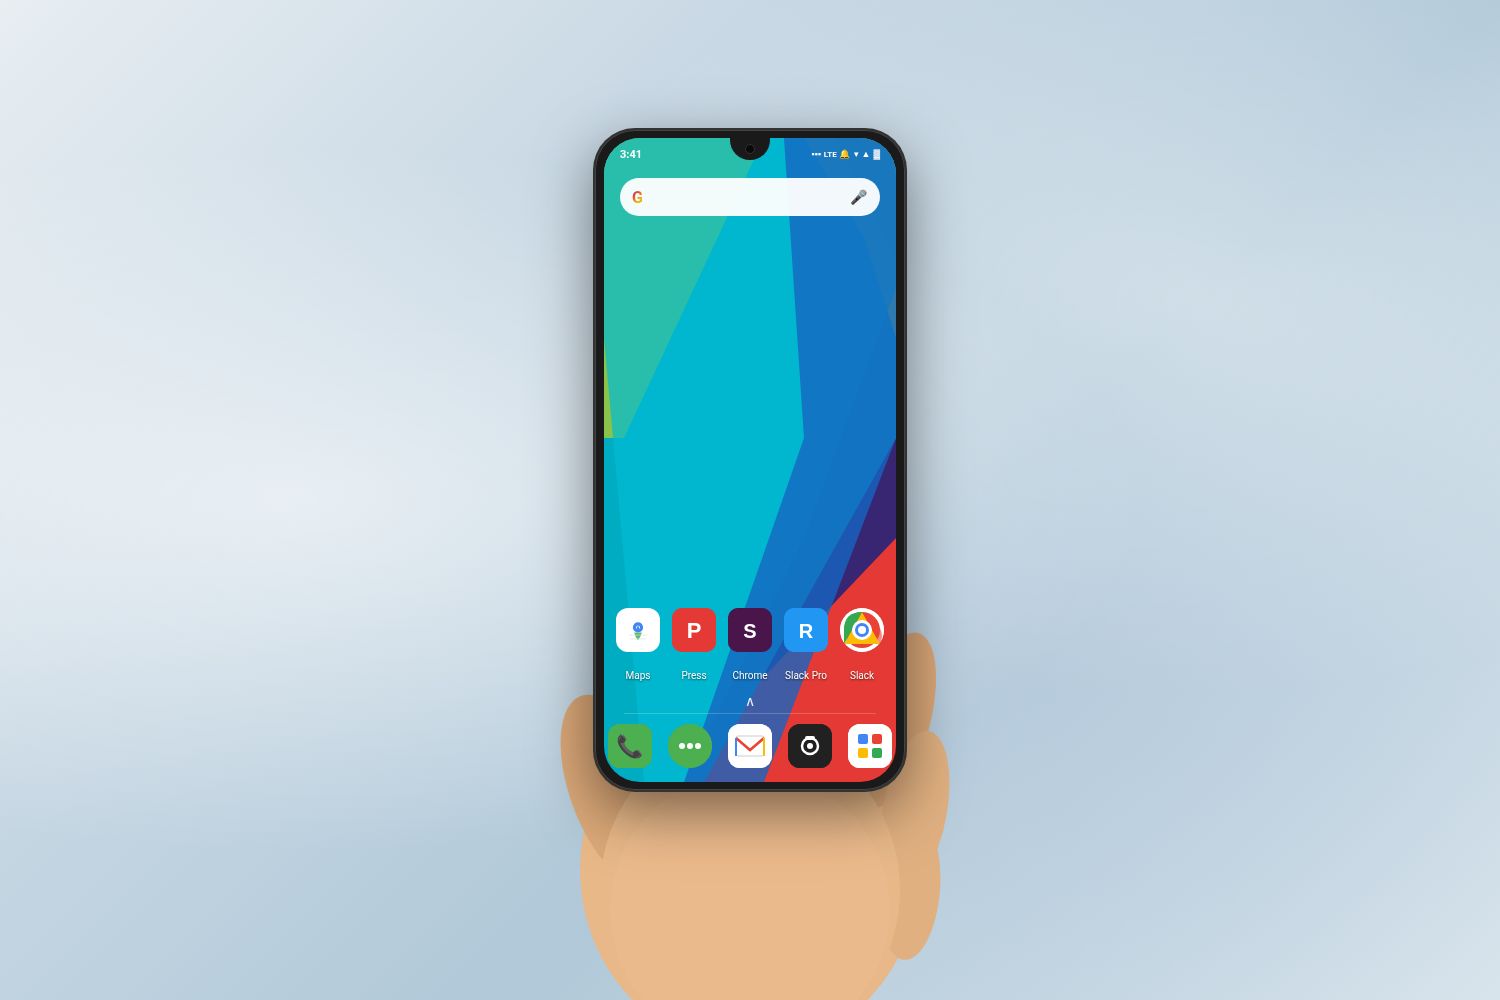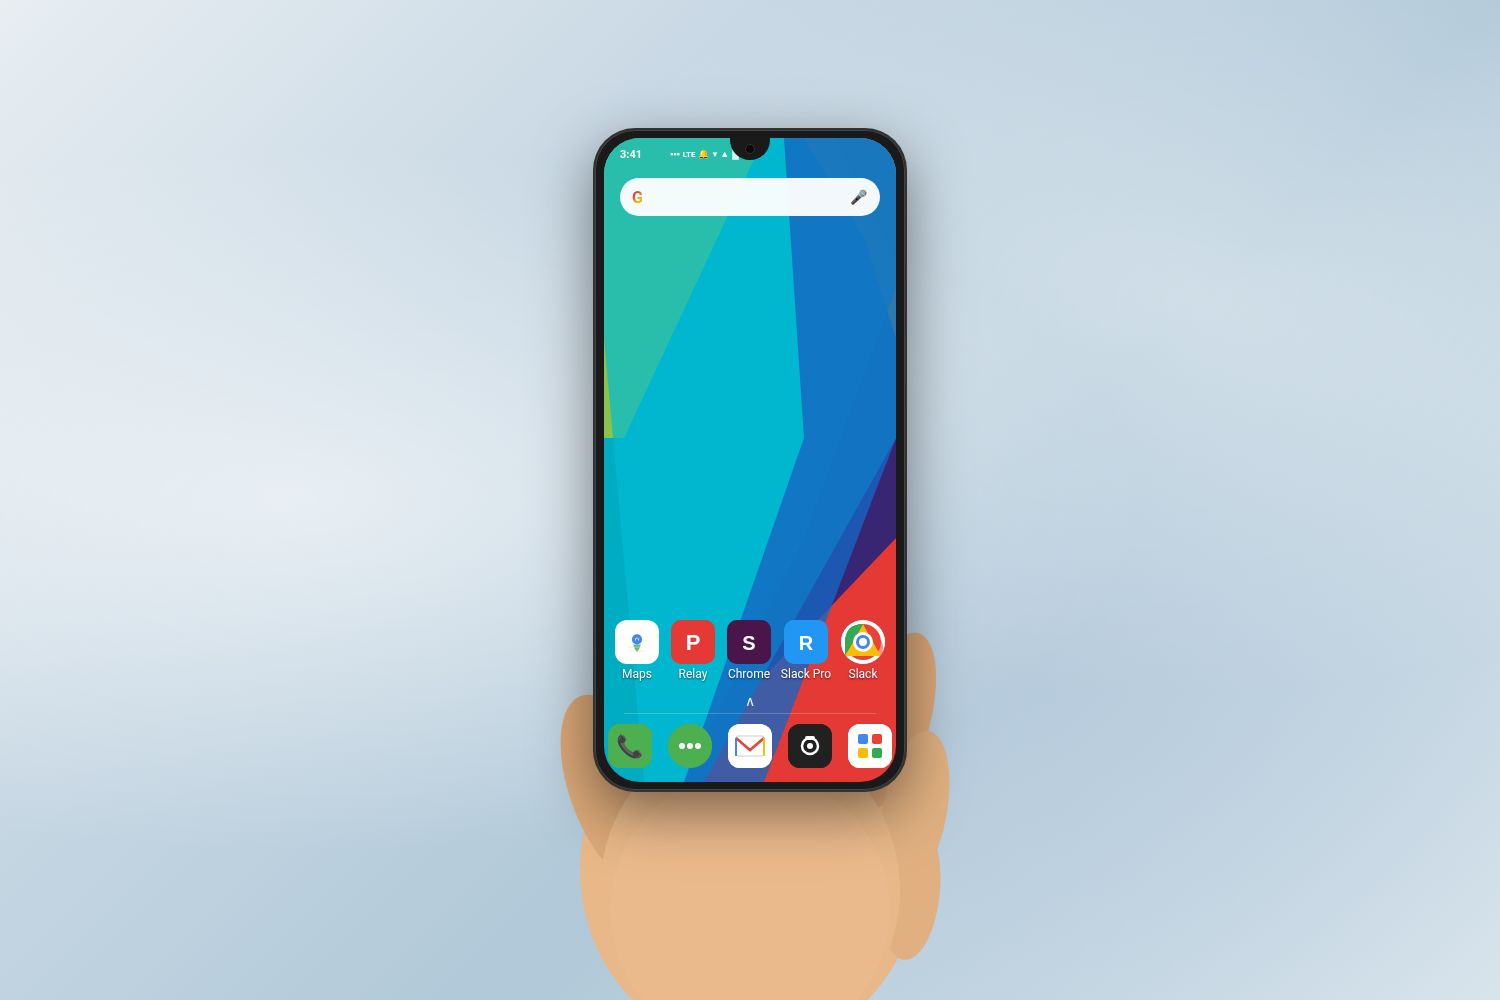--- a/index.html
+++ b/index.html
@@ -88,21 +88,21 @@
       inset: 0;
       overflow: hidden;
     }
 
     
     .status-bar {
       position: relative;
       z-index: 10;
       display: flex;
       align-items: center;
-      justify-content: flex-start;
+      justify-content: space-between;
       padding: 8px 16px 4px;
       height: 28px;
       gap: 28px;
     }
     .status-time {
       color: white;
       font-size: 11px;
       font-weight: bold;
     }
     .status-icons {
@@ -209,24 +209,25 @@
       justify-content: center;
       font-size: 20px;
       font-weight: bold;
       color: white;
       position: relative;
       overflow: hidden;
     }
 
     .app-label {
       color: white;
-      font-size: 12px;
+      font-size: 10px;
       text-align: center;
       text-shadow: 0 1px 2px rgba(0,0,0,0.6);
       white-space: nowrap;
+      margin-top: 15px;
     }
 
     
     .up-arrow {
       color: white;
       text-align: center;
       font-size: 14px;
       padding: 4px 0;
       opacity: 0.9;
     }
@@ -409,21 +410,21 @@
             <span class="app-label">Maps</span>
           </div>
 
           <div class="app-item">
             <div class="app-icon icon-press" style="border-radius:10px;">
               <svg viewBox="0 0 44 44" width="44" height="44">
                 <rect width="44" height="44" rx="10" fill="#e53935"></rect>
                 <text x="22" y="30" text-anchor="middle" font-size="22" font-weight="900" fill="white" font-family="Arial">P</text>
               </svg>
             </div>
-            <span class="app-label">Relay</span>
+            <span class="app-label">Press</span>
           </div>
 
           <div class="app-item">
             <div class="app-icon icon-slack" style="border-radius:10px;">
               <svg viewBox="0 0 44 44" width="44" height="44">
                 <rect width="44" height="44" rx="10" fill="#4A154B"></rect>
                 <text x="22" y="30" text-anchor="middle" font-size="20" font-weight="bold" fill="white" font-family="Arial">S</text>
               </svg>
             </div>
             <span class="app-label">Chrome</span>

